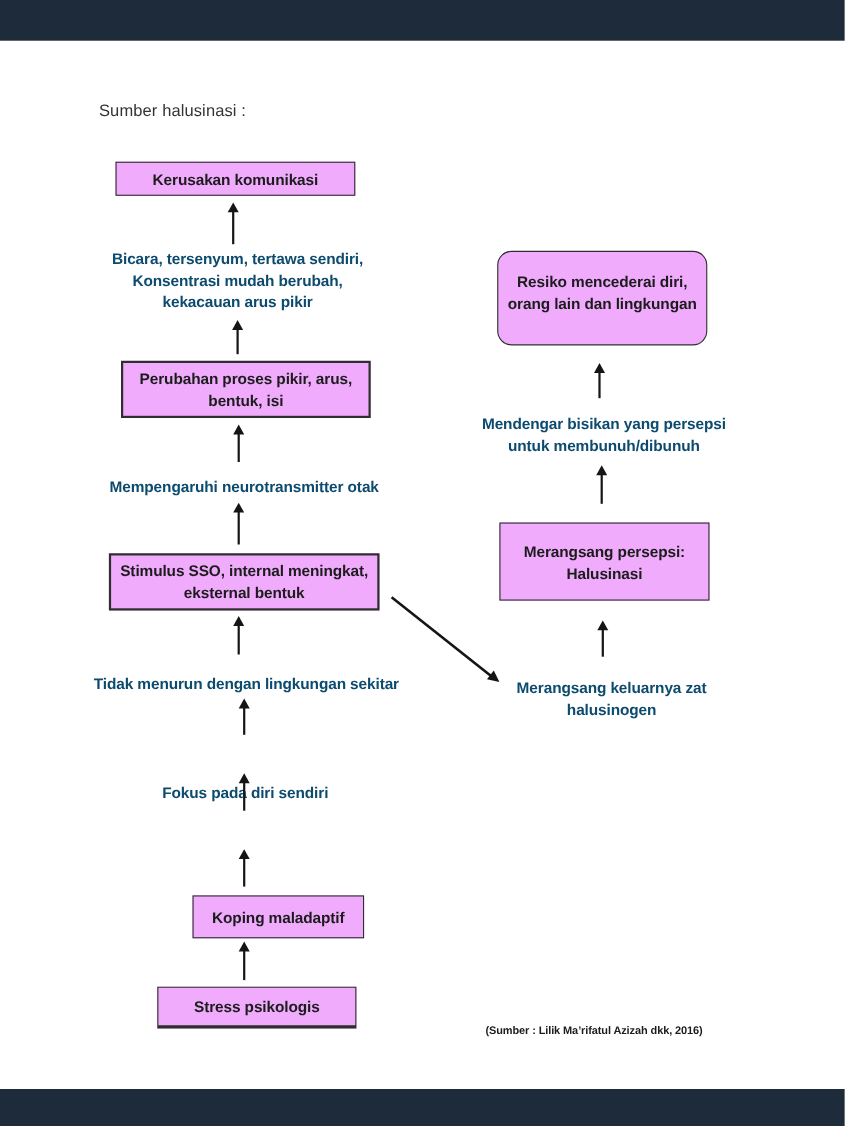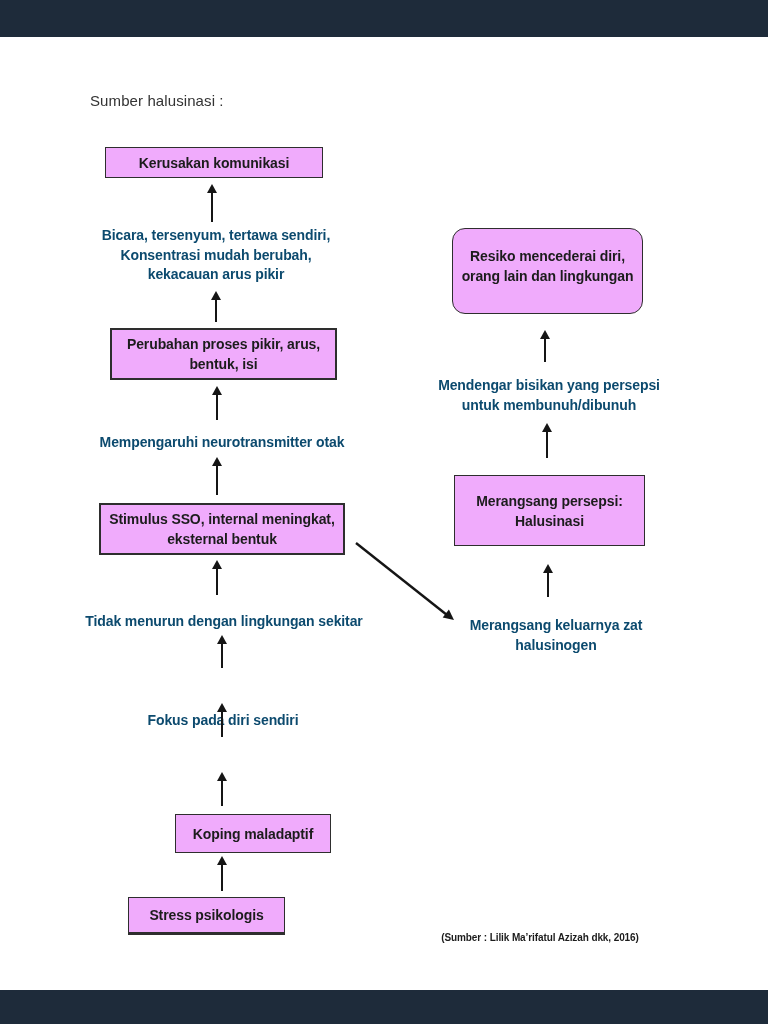--- a/index.html
+++ b/index.html
@@ -89,21 +89,21 @@
 
   <div class="arr" style="left:216px; top:703px; height:34px;"></div>
 
 
   <div class="arr" style="left:216px; top:772px; height:34px;"></div>
 
   <div class="bx" style="left:139px; top:814px; width:156px; height:39px;margin-left:36px;">Koping maladaptif</div>
 
   <div class="arr" style="left:216px; top:856px; height:35px;"></div>
 
-  <div class="bx heavy-bottom" style="left:128px; top:897px; width:157px; height:38px;">Stress psikologis</div>
+  <div class="bx heavy-bottom" style="left:143px; top:897px; width:181px; height:38px;">Stress psikologis</div>
 
   <div class="bx top-align" style="left:452px; top:228px; width:191px; height:86px;">Resiko mencederai diri,
 orang lain dan lingkungan</div>
 
   <div class="arr" style="left:539px; top:330px; height:32px;"></div>
 
   <div class="t" style="left:399px; top:376px; width:300px;">Mendengar bisikan yang persepsi
 untuk membunuh/dibunuh</div>
 
   <div class="arr" style="left:541px; top:423px; height:35px;"></div>

